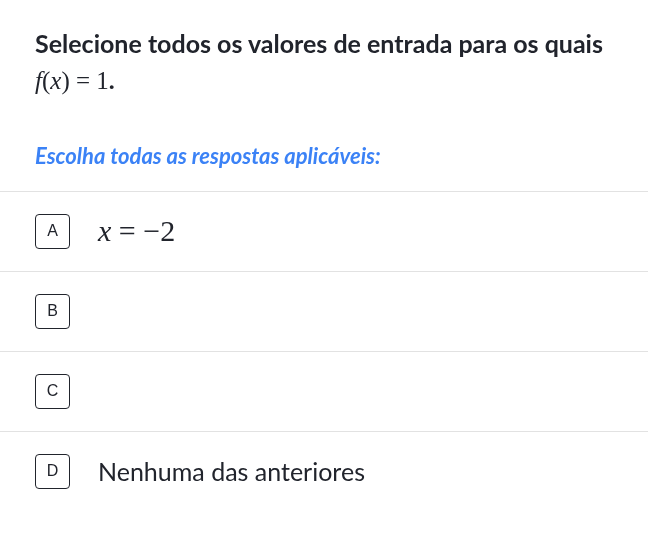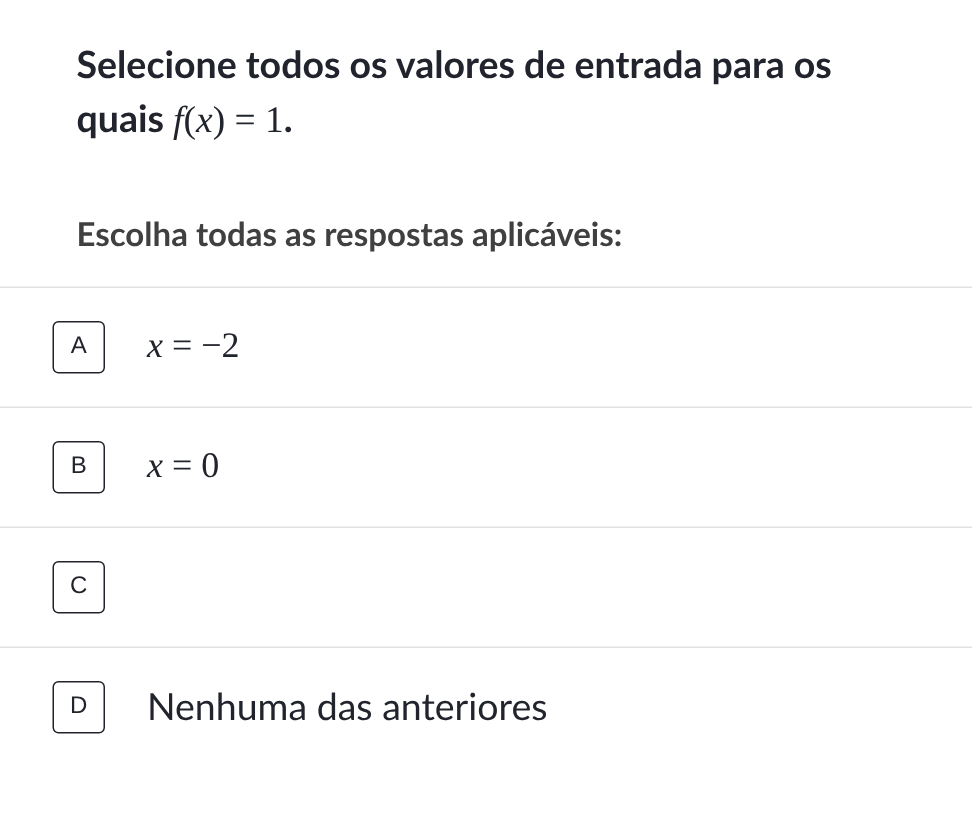--- a/index.html
+++ b/index.html
@@ -7,41 +7,42 @@
       padding: 0;
       box-sizing: border-box;
     }
     body {
       font-family: -apple-system, BlinkMacSystemFont, "Segoe UI", "Lato", sans-serif;
       background: #ffffff;
       width: 648px;
       padding: 0;
     }
     .container {
-      padding: 25px 35px 0 51px;
+      padding: 25px 35px 0 35px;
     }
     .question-text {
       font-size: 25px;
       font-weight: 700;
       color: #21242c;
       line-height: 1.45;
       margin-bottom: 42px;
     }
     .math {
       font-family: "Times New Roman", serif;
       font-weight: 400;
     }
     .math-italic {
       font-style: italic;
     }
     .instructions {
       font-size: 22px;
       font-weight: 700;
-      color: #404040;
+      color: #3b82f6;
       margin-bottom: 22px;
+      font-style: italic;
     }
     .options {
       width: 100%;
     }
     .option-row {
       border-top: 1px solid #e2e2e2;
       padding: 22px 0 22px 0;
       display: flex;
       align-items: center;
       cursor: pointer;
@@ -55,21 +56,21 @@
       align-items: center;
       justify-content: center;
       font-size: 16px;
       font-weight: 400;
       color: #21242c;
       margin-right: 28px;
       flex-shrink: 0;
       font-family: -apple-system, BlinkMacSystemFont, "Segoe UI", sans-serif;
     }
     .option-content {
-      font-size: 24px;
+      font-size: 30px;
       color: #21242c;
       font-family: "Times New Roman", serif;
     }
     .option-content-text {
       font-size: 25px;
       color: #21242c;
       font-family: -apple-system, BlinkMacSystemFont, "Segoe UI", "Lato", sans-serif;
       font-weight: 400;
       text-align: center;
     }
@@ -92,23 +93,20 @@
     </div>
     <div class="option-content">
       <span class="math-italic">x</span><span> = </span><span>−2</span>
     </div>
   </div>
 
   <div class="option-row" style="padding-left:35px; padding-right:35px;">
     <div class="option-letter-box">
       <span>B</span>
     </div>
-    <div class="option-content">
-      <span class="math-italic">x</span><span> = </span><span>0</span>
-    </div>
   </div>
 
   <div class="option-row" style="padding-left:35px; padding-right:35px;">
     <div class="option-letter-box">
       <span>C</span>
     </div>
   </div>
 
   <div class="option-row" style="padding-left:35px; padding-right:35px; border-bottom: none;">
     <div class="option-letter-box">

